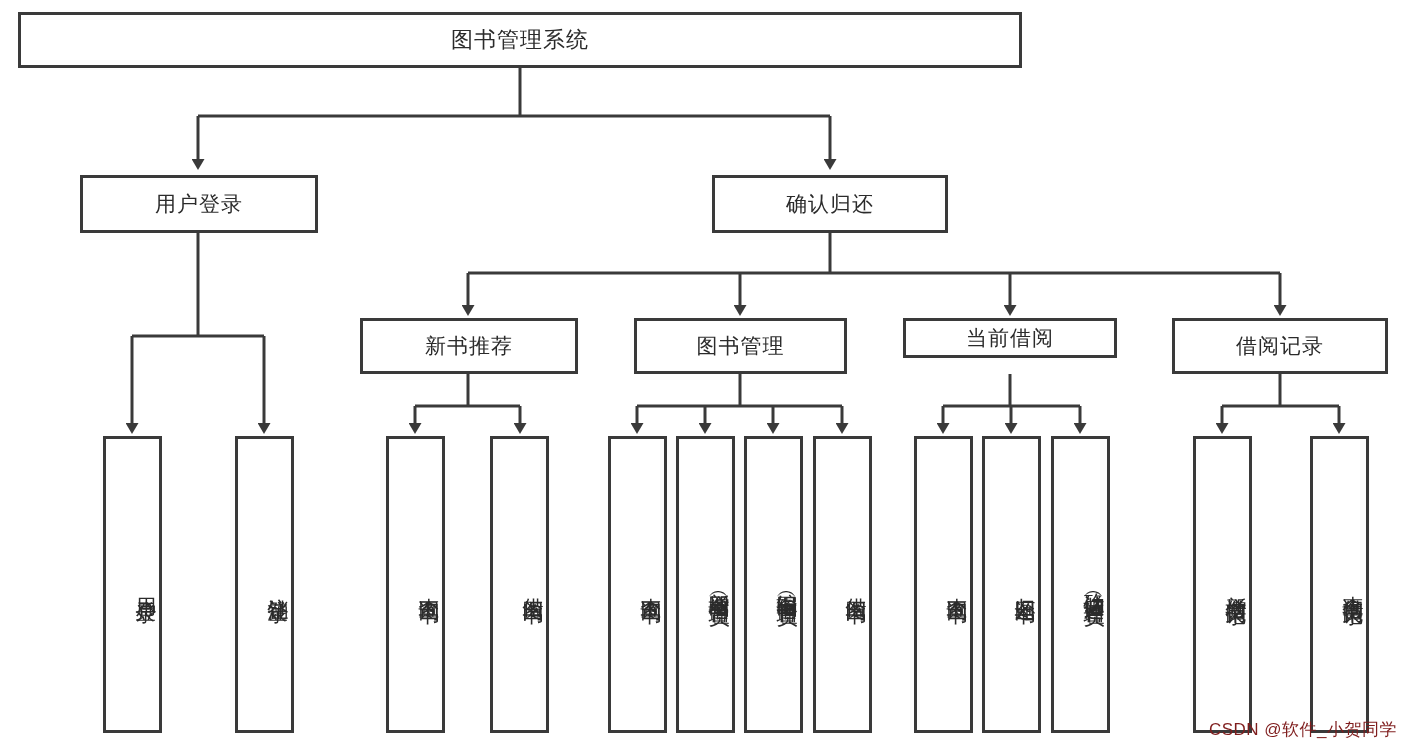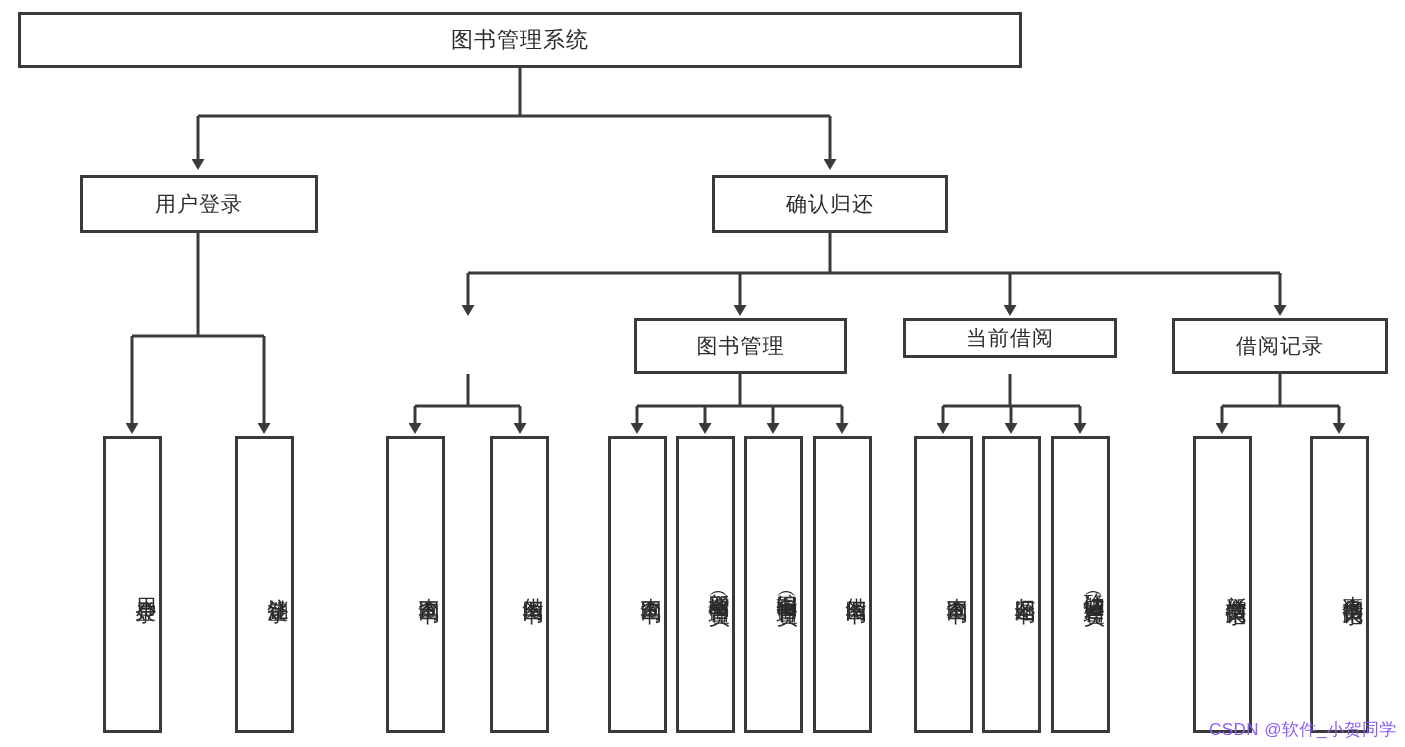--- a/index.html
+++ b/index.html
@@ -57,21 +57,21 @@
     white-space: normal;
   }
   #title-node {
     font-size: 22px;
   }
   #watermark {
     position: absolute;
     right: 8px;
     bottom: 6px;
     font-size: 17px;
-    color: #8b5cf6;
+    color: #7f1d1d;
     letter-spacing: 0.5px;
     white-space: nowrap;
   }
 </style>
 </head>
 <body>
 
 <div id="canvas">
 
   <svg id="wires" viewBox="0 0 1405 747">
@@ -128,20 +128,23 @@
     <span>图书管理系统</span>
   </div>
 
   <div class="node horiz" style="left:80px; top:175px; width:238px; height:58px;">
     <span>用户登录</span>
   </div>
   <div class="node horiz" style="left:712px; top:175px; width:236px; height:58px;">
     <span>确认归还</span>
   </div>
 
+  <div class="node horiz" style="left:360px; top:318px; width:218px; height:56px;">
+    <span>新书推荐</span>
+  </div>
   <div class="node horiz" style="left:634px; top:318px; width:213px; height:56px;">
     <span>图书管理</span>
   </div>
   <div class="node horiz" style="left:903px; top:318px; width:214px; height:40px;">
     <span>当前借阅</span>
   </div>
   <div class="node horiz" style="left:1172px; top:318px; width:216px; height:56px;">
     <span>借阅记录</span>
   </div>
 

